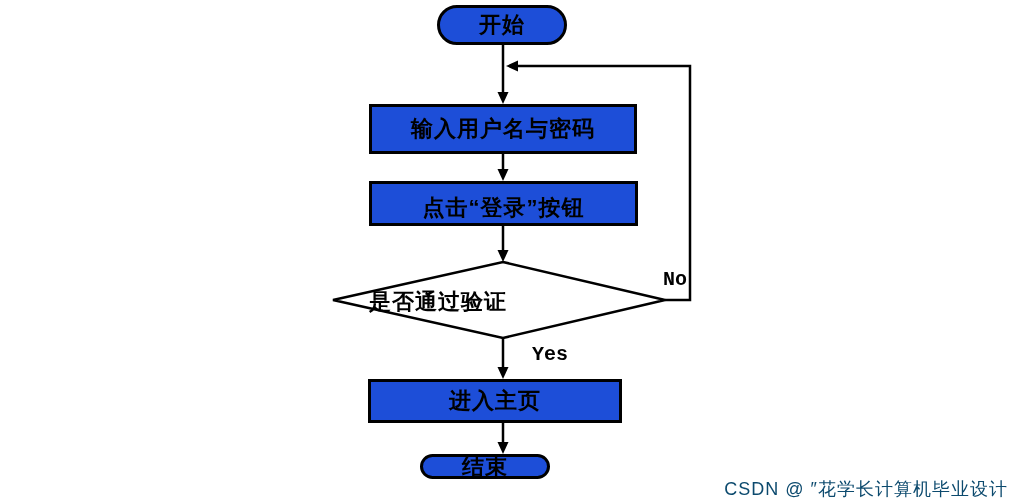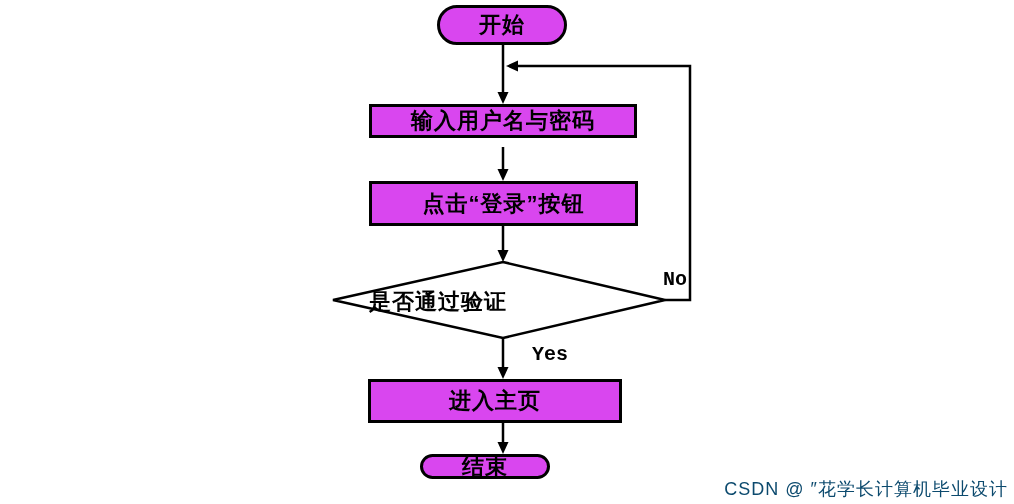--- a/index.html
+++ b/index.html
@@ -12,38 +12,38 @@
     overflow: hidden;
     font-family: "Liberation Sans", sans-serif;
   }
   .connectors {
     position: absolute;
     left: 0; top: 0;
     width: 1014px; height: 504px;
   }
   .node {
     position: absolute;
-    background: #d946ef;
+    background: #1d4ed8;
     border: 3px solid #000000;
     display: flex;
     align-items: center;
     justify-content: center;
   }
   .node-label {
     font-weight: bold;
     font-size: 22px;
     color: #000000;
     letter-spacing: 1px;
     white-space: nowrap;
   }
   .terminator { border-radius: 21px; }
   .start-node { left: 437px; top: 5px;   width: 130px; height: 40px; }
   .end-node   { left: 420px; top: 454px; width: 130px; height: 25px; }
-  .proc-input { left: 369px; top: 104px; width: 268px; height: 34px; }
-  .proc-click { left: 369px; top: 181px; width: 269px; height: 45px; }
+  .proc-input { left: 369px; top: 104px; width: 268px; height: 50px; }
+  .proc-click { left: 369px; top: 181px; width: 269px; height: 45px; align-items: flex-end; }
   .proc-home  { left: 368px; top: 379px; width: 254px; height: 44px; }
   .decision-label {
     position: absolute;
     left: 369px; top: 287px;
     width: 268px;
     text-align: left;
   }
   .edge-label {
     position: absolute;
     font-family: "Liberation Mono", "DejaVu Sans Mono", monospace;

